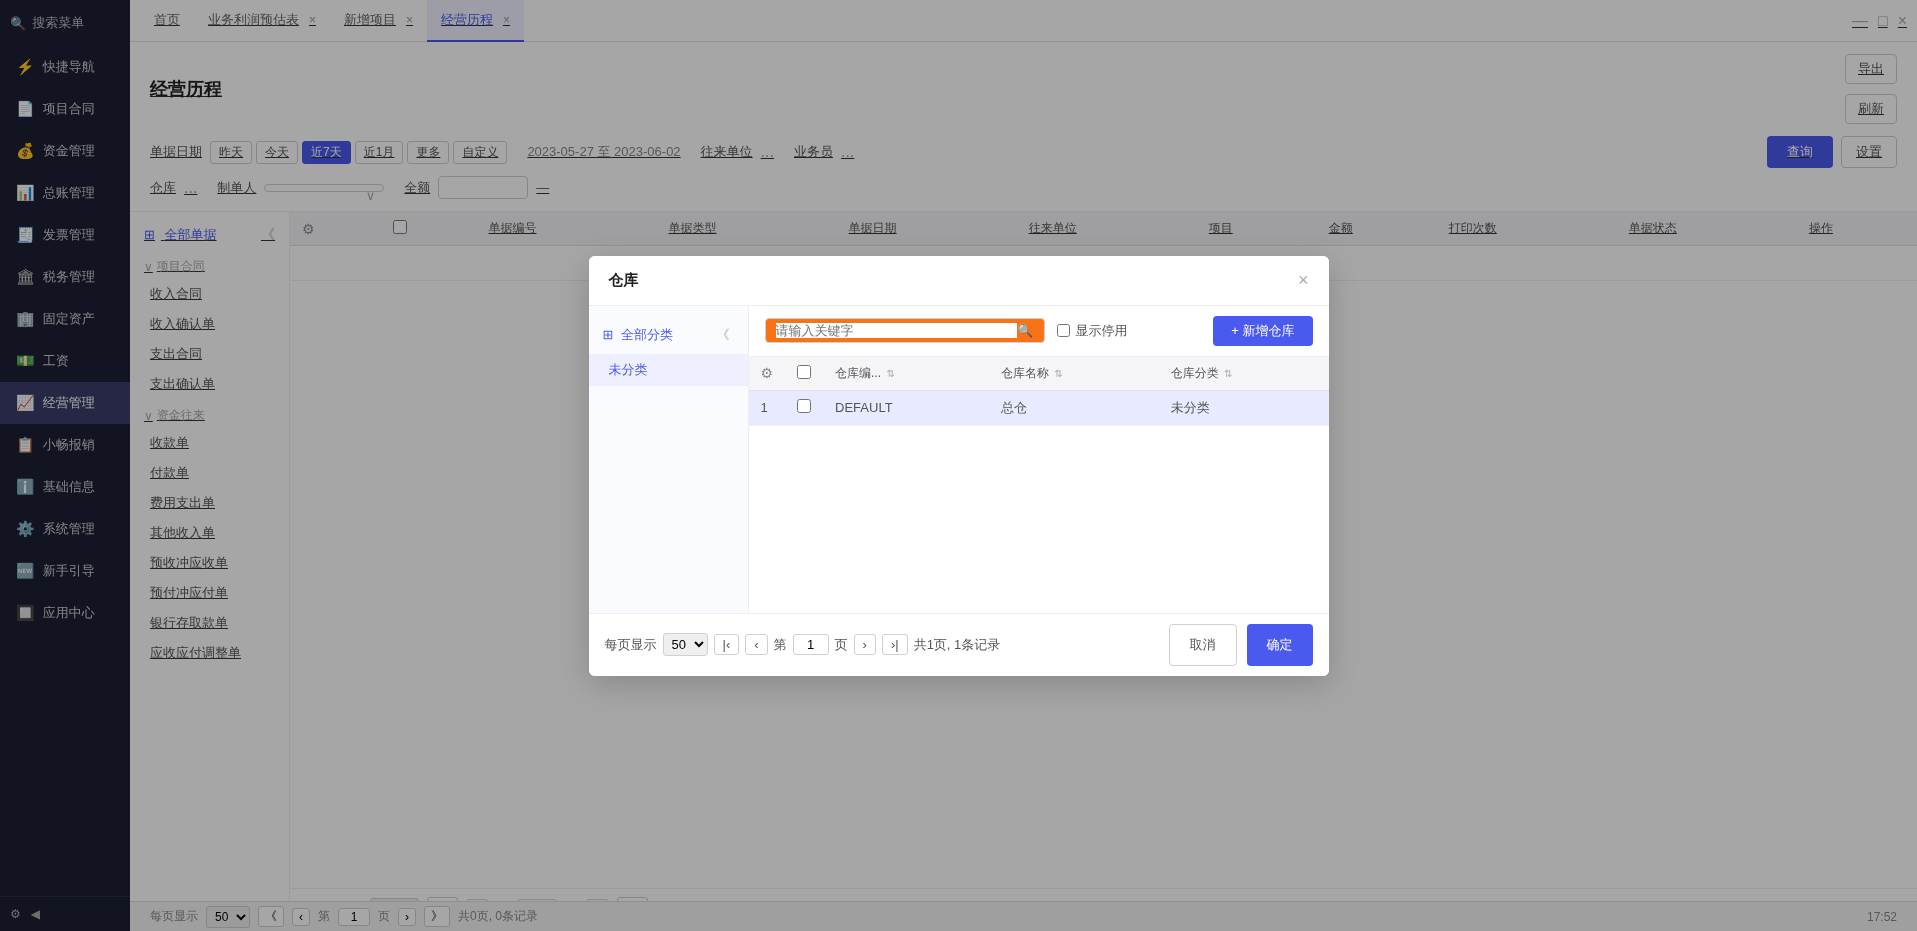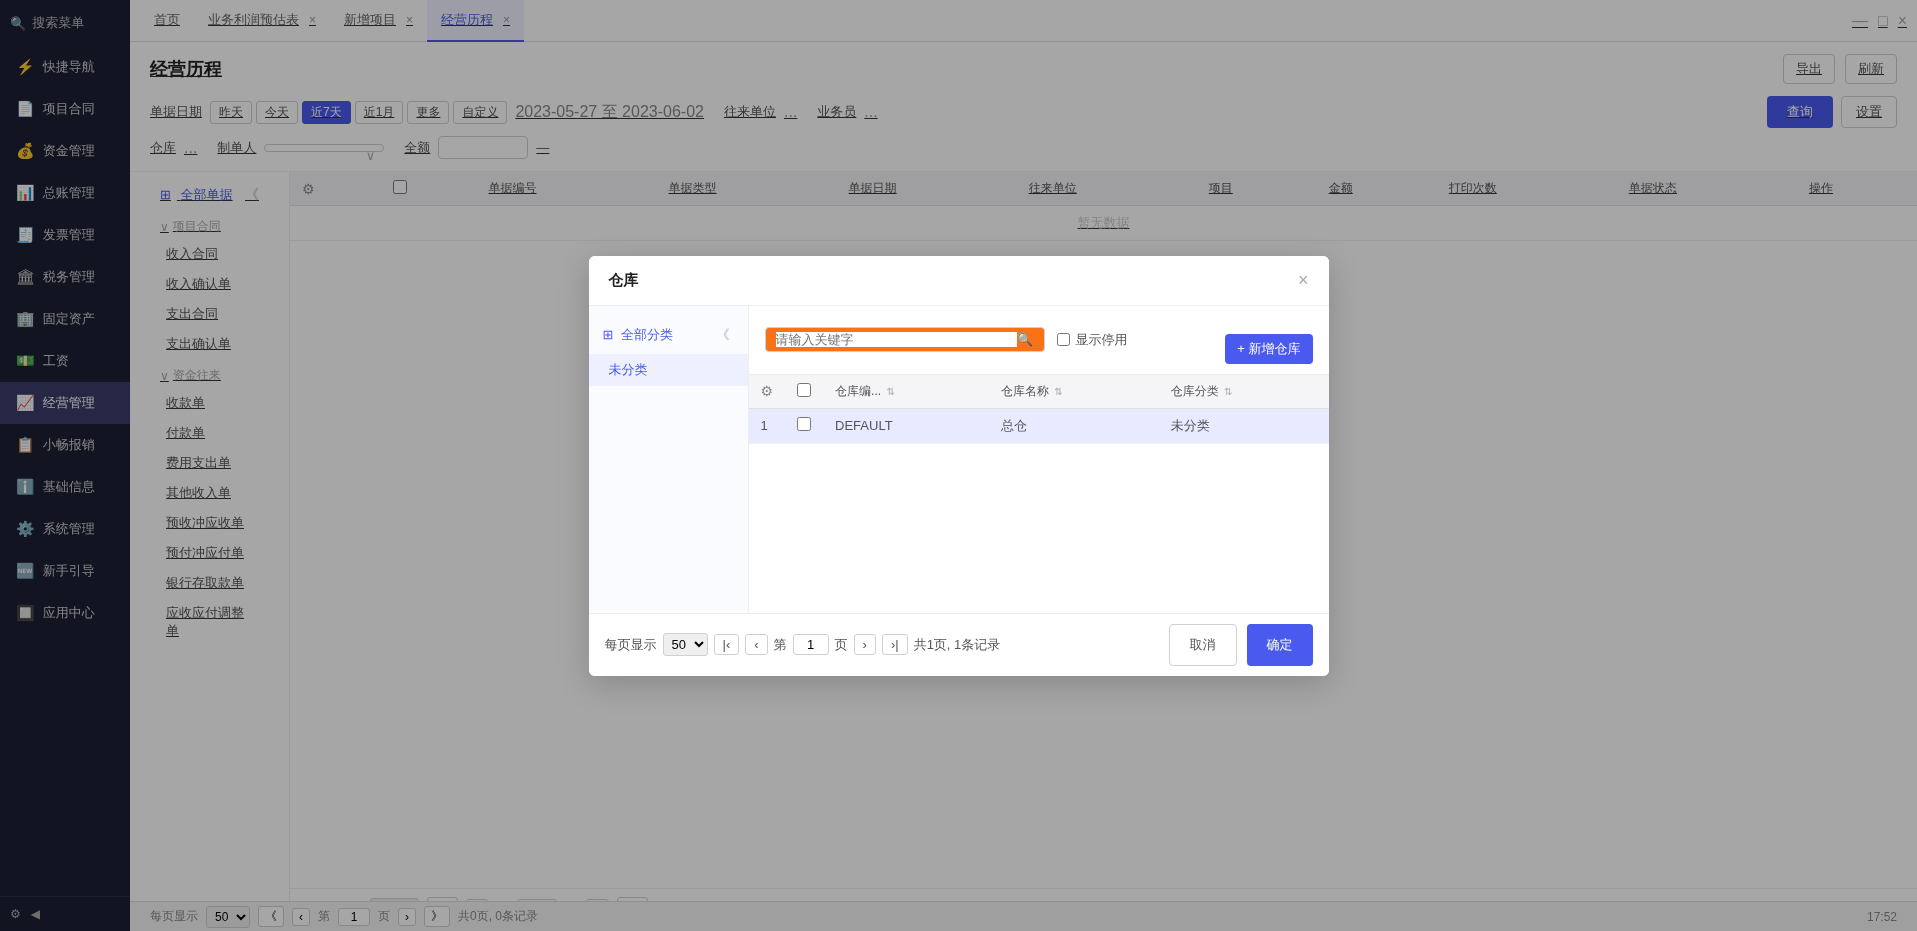--- a/index.html
+++ b/index.html
@@ -23,54 +23,54 @@
     
     .tabs-bar { display: flex; align-items: center; background: #fff; border-bottom: 1px solid #e0e0e0; padding: 0 10px; height: 42px; }
     .tab-item { padding: 0 14px; height: 42px; display: flex; align-items: center; gap: 6px; font-size: 13px; color: #666; cursor: pointer; border-bottom: 2px solid transparent; }
     .tab-item.active { color: #4a5aef; border-bottom: 2px solid #4a5aef; background: #f0f2ff; }
     .tab-item .tab-close { font-size: 12px; color: #999; margin-left: 4px; }
     .window-controls { margin-left: auto; display: flex; gap: 10px; color: #aaa; font-size: 16px; cursor: pointer; }
 
     
     .page-header { padding: 12px 20px 0 20px; background: #fff; display: flex; align-items: center; justify-content: space-between; }
     .page-title { font-size: 18px; font-weight: bold; color: #222; }
-    .page-actions { display: flex; gap: 10px; }
+    .page-actions { display: flex; gap: 10px; flex-direction: column; }
     .btn-export { background: #fff; border: 1px solid #d0d0d0; color: #555; padding: 5px 12px; border-radius: 4px; cursor: pointer; font-size: 13px; }
     .btn-refresh { background: #fff; border: 1px solid #d0d0d0; color: #555; padding: 5px 12px; border-radius: 4px; cursor: pointer; font-size: 13px; }
 
     
     .filter-area { background: #fff; padding: 12px 20px; border-bottom: 1px solid #eee; }
     .filter-row { display: flex; align-items: center; gap: 20px; margin-bottom: 8px; }
     .filter-item { display: flex; align-items: center; gap: 8px; font-size: 13px; color: #555; }
     .filter-label { white-space: nowrap; }
     .date-btns { display: flex; gap: 4px; }
     .date-btn { padding: 2px 8px; border-radius: 3px; border: 1px solid #d0d0d0; cursor: pointer; font-size: 12px; color: #555; background: #fff; }
     .date-btn.active { background: #4a5aef; color: #fff; border-color: #4a5aef; }
-    .date-range { font-size: 16px; color: #888; margin-left: 0; }
+    .date-range { font-size: 13px; color: #888; margin-left: 12px; }
     .filter-dots { color: #999; cursor: pointer; font-size: 16px; }
     .btn-query { background: #4a5aef; color: #fff; border: none; padding: 6px 20px; border-radius: 4px; cursor: pointer; font-size: 13px; }
     .btn-settings { background: #fff; border: 1px solid #d0d0d0; color: #555; padding: 6px 14px; border-radius: 4px; cursor: pointer; font-size: 13px; }
 
     
     .filter-row2 { display: flex; align-items: center; gap: 20px; }
 
     
     .table-area { flex: 1; background: #fff; overflow: auto; }
     .data-table { width: 100%; border-collapse: collapse; }
     .data-table th { background: #f5f5f8; padding: 8px 12px; text-align: left; font-weight: 500; color: #555; font-size: 12px; border-bottom: 1px solid #e0e0e0; white-space: nowrap; }
     .data-table td { padding: 8px 12px; border-bottom: 1px solid #f0f0f0; font-size: 13px; color: #555; white-space: nowrap; }
 
     
     .table-footer { display: flex; align-items: center; gap: 8px; padding: 8px 20px; background: #fff; border-top: 1px solid #eee; font-size: 13px; color: #555; }
     .page-nav-btn { border: 1px solid #d0d0d0; background: #fff; padding: 3px 8px; cursor: pointer; border-radius: 3px; font-size: 13px; color: #555; }
     .page-input { width: 40px; border: 1px solid #d0d0d0; border-radius: 3px; padding: 3px 6px; text-align: center; font-size: 13px; }
     .per-page-select { border: 1px solid #d0d0d0; border-radius: 3px; padding: 3px 6px; font-size: 13px; }
 
     
-    .sub-sidebar { width: 160px; background: #fff; border-right: 1px solid #eee; overflow-y: auto; flex-shrink: 0; padding: 8px 16px; }
+    .sub-sidebar { width: 160px; background: #fff; border-right: 1px solid #eee; overflow-y: auto; flex-shrink: 0; padding: 8px 0; }
     .sub-sidebar-header { display: flex; align-items: center; justify-content: space-between; padding: 6px 14px; font-size: 13px; color: #4a5aef; font-weight: 500; cursor: pointer; }
     .sub-sidebar-toggle { font-size: 14px; cursor: pointer; color: #aaa; }
     .sub-item { padding: 6px 20px; font-size: 13px; color: #555; cursor: pointer; }
     .sub-group-label { padding: 8px 14px 4px 14px; font-size: 12px; color: #aaa; display: flex; align-items: center; gap: 4px; cursor: pointer; }
 
     
     .content-with-sub { display: flex; flex: 1; overflow: hidden; }
 
     
     .overlay { position: absolute; top: 0; left: 0; width: 100%; height: 100%; background: rgba(0,0,0,0.35); z-index: 100; display: flex; align-items: center; justify-content: center; }
@@ -84,21 +84,21 @@
     .modal-left { width: 160px; border-right: 1px solid #eee; background: #fafbff; padding: 10px 0; }
     .modal-left-header { display: flex; align-items: center; justify-content: space-between; padding: 6px 14px; font-size: 13px; color: #4a5aef; font-weight: 500; }
     .modal-left-item { padding: 7px 20px; font-size: 13px; color: #555; cursor: pointer; }
     .modal-left-item.active { color: #4a5aef; background: #eef0ff; }
     .modal-left-collapse { font-size: 13px; color: #aaa; cursor: pointer; padding: 4px; }
     .modal-right { flex: 1; display: flex; flex-direction: column; overflow: hidden; }
     .modal-toolbar { display: flex; align-items: center; gap: 12px; padding: 10px 16px; border-bottom: 1px solid #eee; }
     .modal-search { display: flex; align-items: center; border: 1px solid #d0d0d0; border-radius: 4px; padding: 4px 10px; gap: 0; background: #f97316; flex: 1; max-width: 280px; }
     .modal-search input { border: none; outline: none; font-size: 13px; color: #555; width: 100%; }
     .checkbox-label { display: flex; align-items: center; gap: 6px; font-size: 13px; color: #555; cursor: pointer; }
-    .btn-add { background: #4a5aef; color: #fff; border: none; padding: 6px 12px; border-radius: 4px; cursor: pointer; font-size: 13px; margin-left: auto; margin-top: 18px; }
+    .btn-add { background: #4a5aef; color: #fff; border: none; padding: 6px 18px; border-radius: 4px; cursor: pointer; font-size: 13px; margin-left: auto; }
     .modal-table { flex: 1; overflow: auto; }
     .modal-table table { width: 100%; border-collapse: collapse; }
     .modal-table th { background: #f5f5f8; padding: 8px 12px; text-align: left; font-weight: 500; color: #555; font-size: 12px; border-bottom: 1px solid #e0e0e0; white-space: nowrap; }
     .modal-table td { padding: 8px 12px; border-bottom: 1px solid #f0f0f0; font-size: 13px; color: #555; white-space: nowrap; }
     .modal-table tr.selected td { background: #e8eaff; }
     .modal-footer { display: flex; align-items: center; justify-content: space-between; padding: 10px 16px; border-top: 1px solid #eee; background: #fff; }
     .modal-pagination { display: flex; align-items: center; gap: 6px; font-size: 13px; color: #555; }
     .modal-footer-actions { display: flex; gap: 10px; }
     .btn-cancel { background: #fff; border: 1px solid #d0d0d0; color: #555; padding: 6px 20px; border-radius: 4px; cursor: pointer; font-size: 13px; }
     .btn-confirm { background: #4a5aef; color: #fff; border: none; padding: 12px 20px; border-radius: 4px; cursor: pointer; font-size: 13px; }

